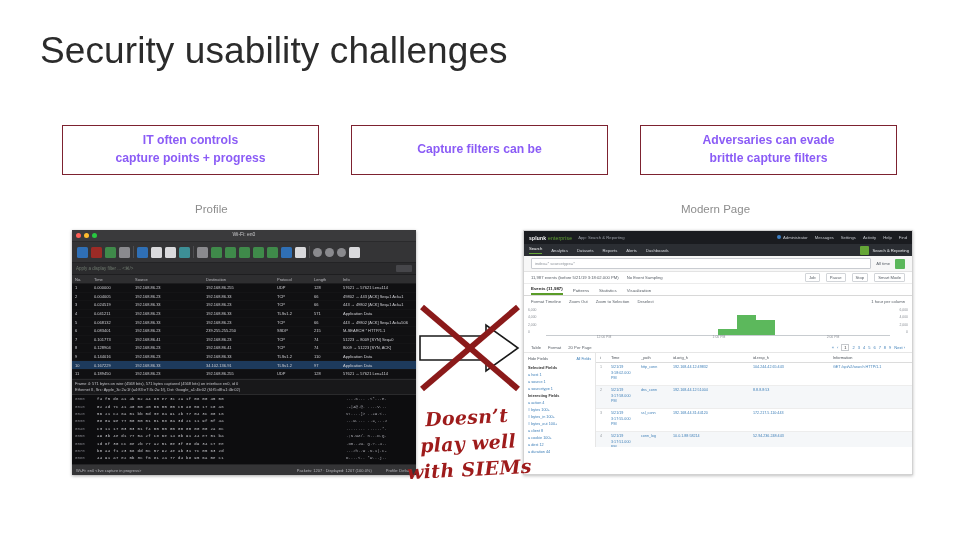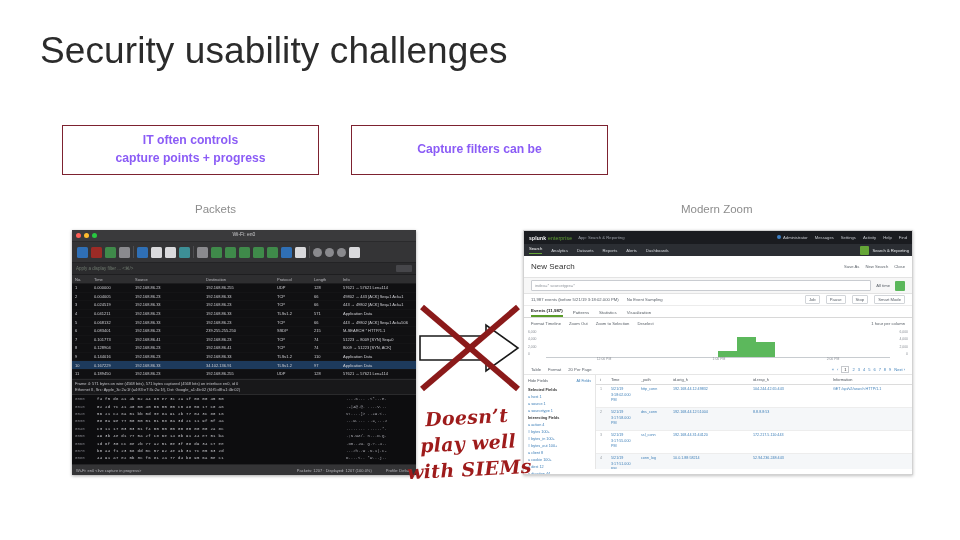--- a/index.html
+++ b/index.html
@@ -205,23 +205,29 @@
     <div>
       <span>IT often controls</span><br>
       <span>capture points + progress</span>
     </div>
   </div>
   <div class="box box-2">
     <div>
       <span>Capture filters can be</span><br>
     </div>
   </div>
-
-  <div class="caption cap-left">Packets</div>
-  <div class="caption cap-right">Modern Zoom</div>
+  <div class="box box-3">
+    <div>
+      <span>Adversaries can evade</span><br>
+      <span>brittle capture filters</span>
+    </div>
+  </div>
+
+  <div class="caption cap-left">Profile</div>
+  <div class="caption cap-right">Modern Page</div>
 
   <div class="shot-left">
 
     <div class="ws-titlebar">
       <div class="lights">
         <i class="l-r"></i>
         <i class="l-y"></i>
         <i class="l-g"></i>
       </div>
       <div class="ws-title-text">Wi-Fi: en0</div>
@@ -462,28 +468,20 @@
       <span>Datasets</span>
       <span>Reports</span>
       <span>Alerts</span>
       <span>Dashboards</span>
       <span class="sp-searchbtn">
         <i class="gbx"></i>
         <span class="lbl">Search &amp; Reporting</span>
       </span>
     </div>
 
-    <div class="sp-head">
-      <h1>New Search</h1>
-      <span class="acts">
-        <span>Save As</span>
-        <span>New Search</span>
-        <span>Close</span>
-      </span>
-    </div>
 
     <div class="sp-searchrow">
       <span class="sp-input">
         <span>index=* sourcetype=*</span>
       </span>
       <span class="sp-timepick">All time</span>
       <span class="sp-go"></span>
     </div>
 
     <div class="sp-meta">

